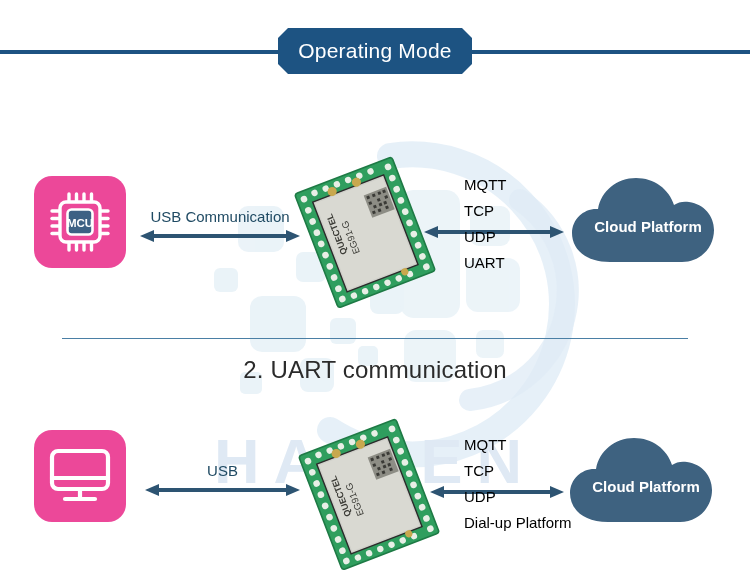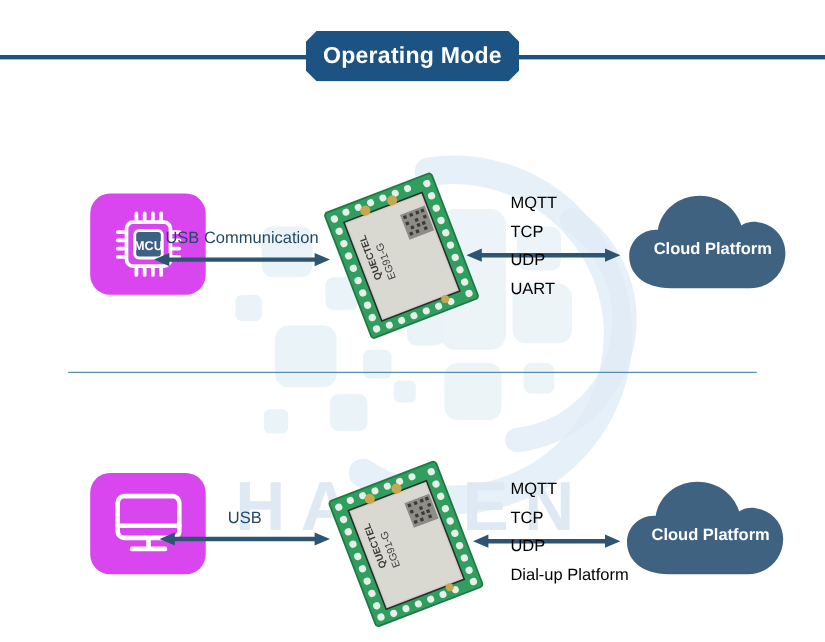--- a/index.html
+++ b/index.html
@@ -20,44 +20,44 @@
     color:#dfe9f4;text-align:center;line-height:1;
     font-family:"Liberation Sans", sans-serif;
   }
 
   
   .top-rule{position:absolute;left:0;top:50px;width:750px;height:4px;background:#1d5382;z-index:1;}
   .title-banner{
     position:absolute;left:278px;top:28px;width:194px;height:46px;z-index:2;
     display:flex;align-items:center;justify-content:center;
     background:#1d5382;color:#ffffff;
-    font-size:21px;font-weight:bold;letter-spacing:.2px;
+    font-size:21px;font-weight:normal;letter-spacing:.2px;
     clip-path:polygon(10px 0, 184px 0, 194px 10px, 194px 36px, 184px 46px, 10px 46px, 0 36px, 0 10px);
   }
 
   
   .section-title{
     position:absolute;width:750px;text-align:center;
     font-size:24px;color:#2b2b2b;letter-spacing:.2px;z-index:3;
   }
   #sec1-title{top:96px;}
   #sec2-title{top:356px;}
 
   .divider{position:absolute;left:62px;top:338px;width:626px;height:1px;background:#4a7fa5;z-index:3;}
 
   
   .row{position:absolute;left:0;width:750px;height:160px;z-index:4;}
   #row1{top:150px;}
   #row2{top:404px;}
 
   
   .tile{
-    position:absolute;left:34px;top:26px;width:105px;height:92px;
-    background:#d946ef;border-radius:18px;
-    display:flex;align-items:center;justify-content:center;margin-left:48px;
+    position:absolute;left:34px;top:26px;width:92px;height:92px;
+    background:#ec4899;border-radius:18px;
+    display:flex;align-items:center;justify-content:center;
   }
   .tile svg{display:block;}
 
   
   .arrow-group{position:absolute;}
   #arr1{left:140px;top:58px;width:160px;}
   #arr2{left:145px;top:58px;width:155px;}
   .arrow-label{
     text-align:center;color:#1f4a63;font-size:15px;margin-bottom:3px;white-space:nowrap;
   }
@@ -250,20 +250,21 @@
         <path d="M42 92 C16 92 4 78 4 63 C4 49 16 38 30 39 C33 21 49 8 68 8
                  C86 8 101 19 106 35 C110 32 116 31 121 32 C136 34 146 46 146 60
                  C146 77 133 92 114 92 Z" fill="#3e6280"></path>
       </svg>
       <div class="cloud-label">Cloud Platform</div>
     </div>
   </div>
 
   <div class="divider"></div>
 
+  <div class="section-title" id="sec2-title">2. UART communication</div>
 
   <div class="row" id="row2">
 
     <div class="tile">
       <span>
         <svg width="64" height="58" viewBox="0 0 64 58">
           <g fill="none" stroke="#ffffff" stroke-width="4.2" stroke-linejoin="round" stroke-linecap="round">
             <rect x="4" y="4" width="56" height="38" rx="6"></rect>
             <line x1="4" y1="31" x2="60" y2="31"></line>
             <line x1="32" y1="42" x2="32" y2="50"></line>

